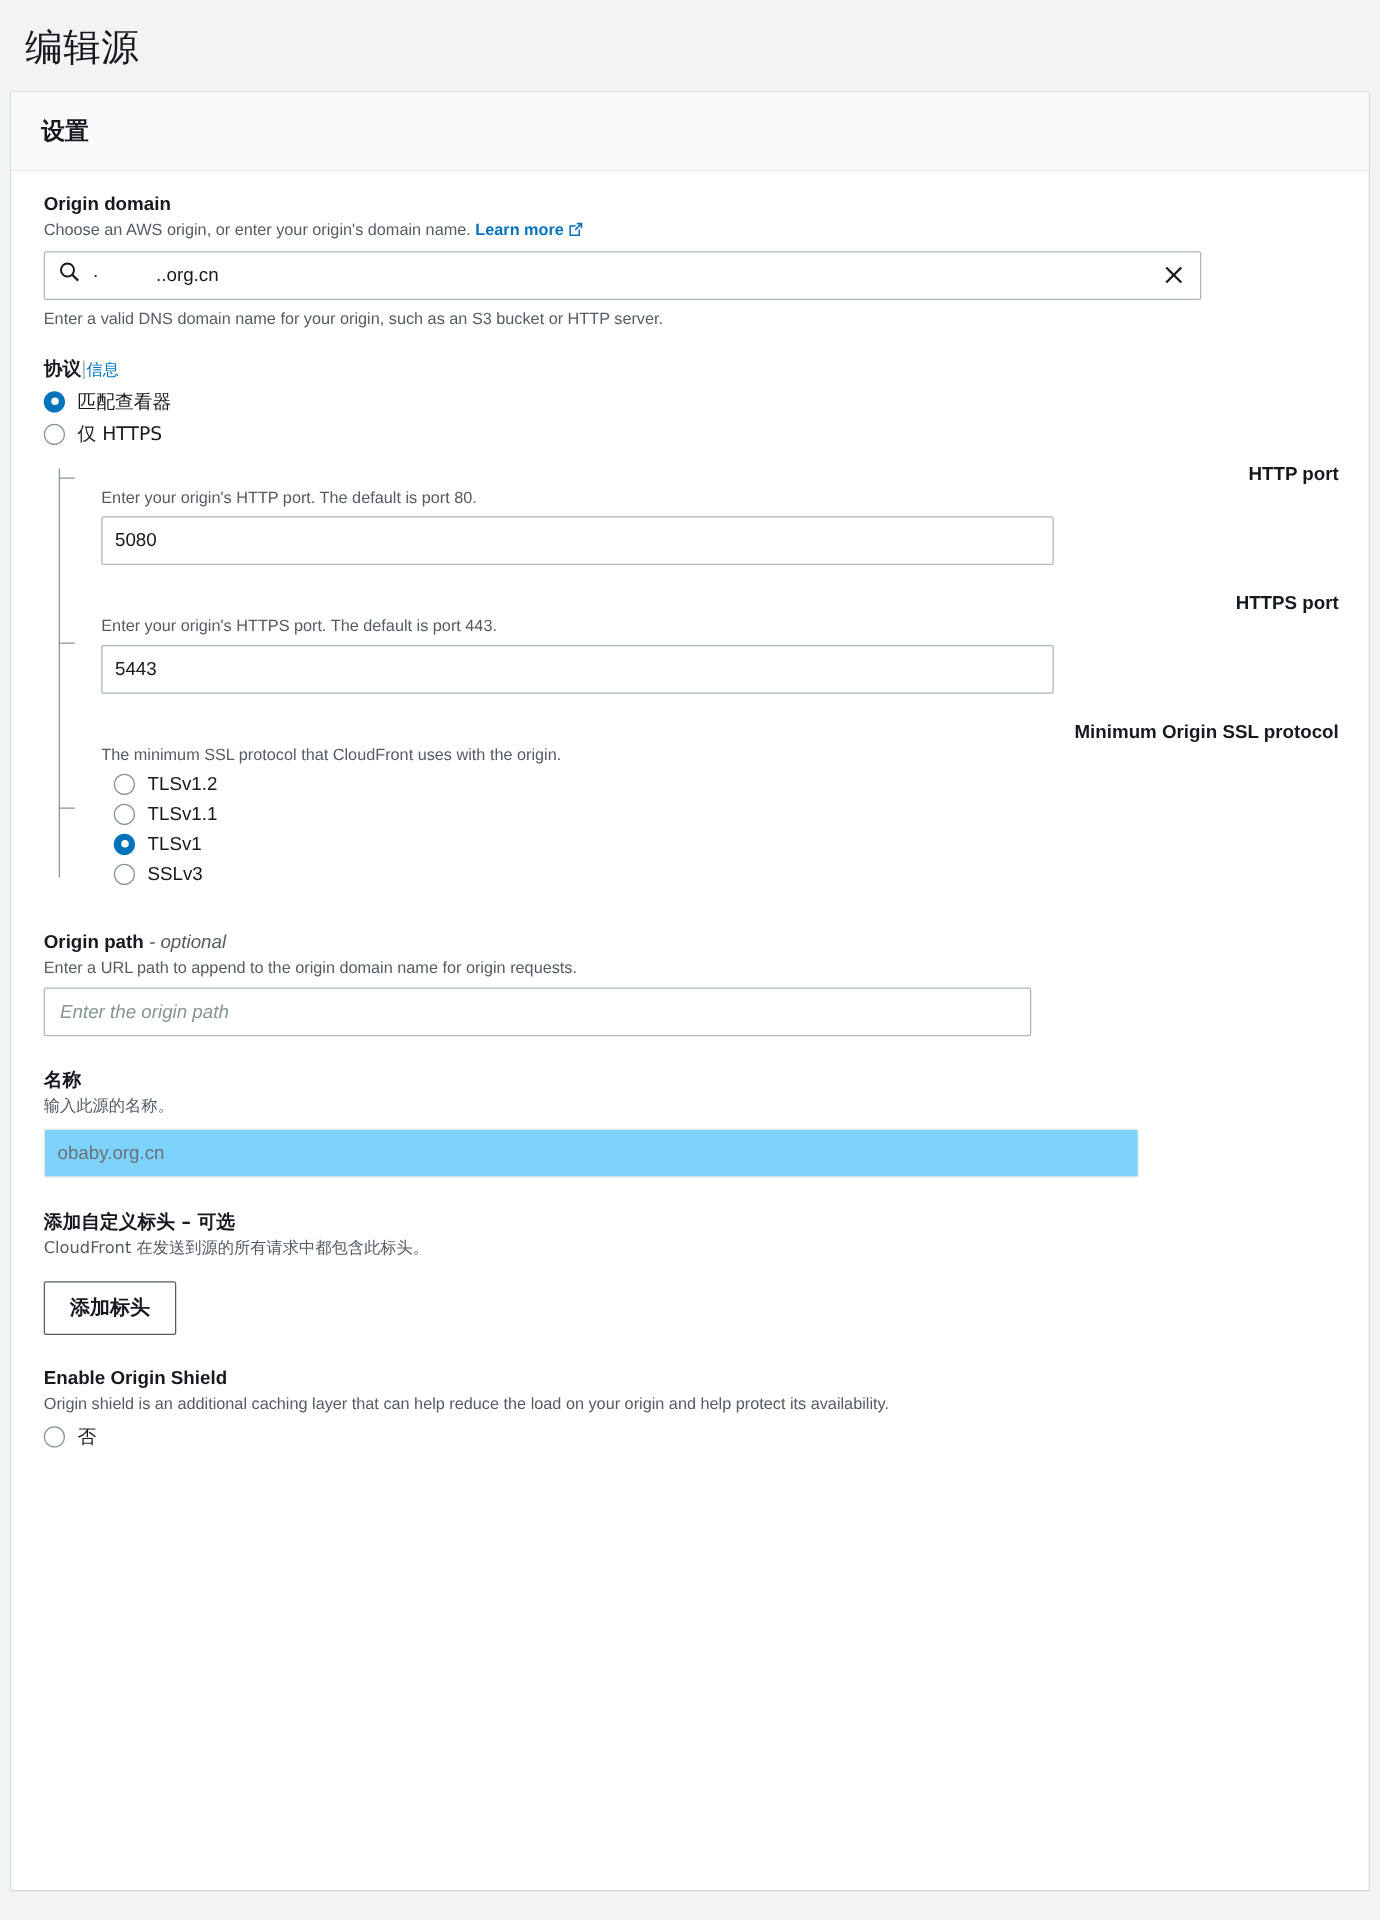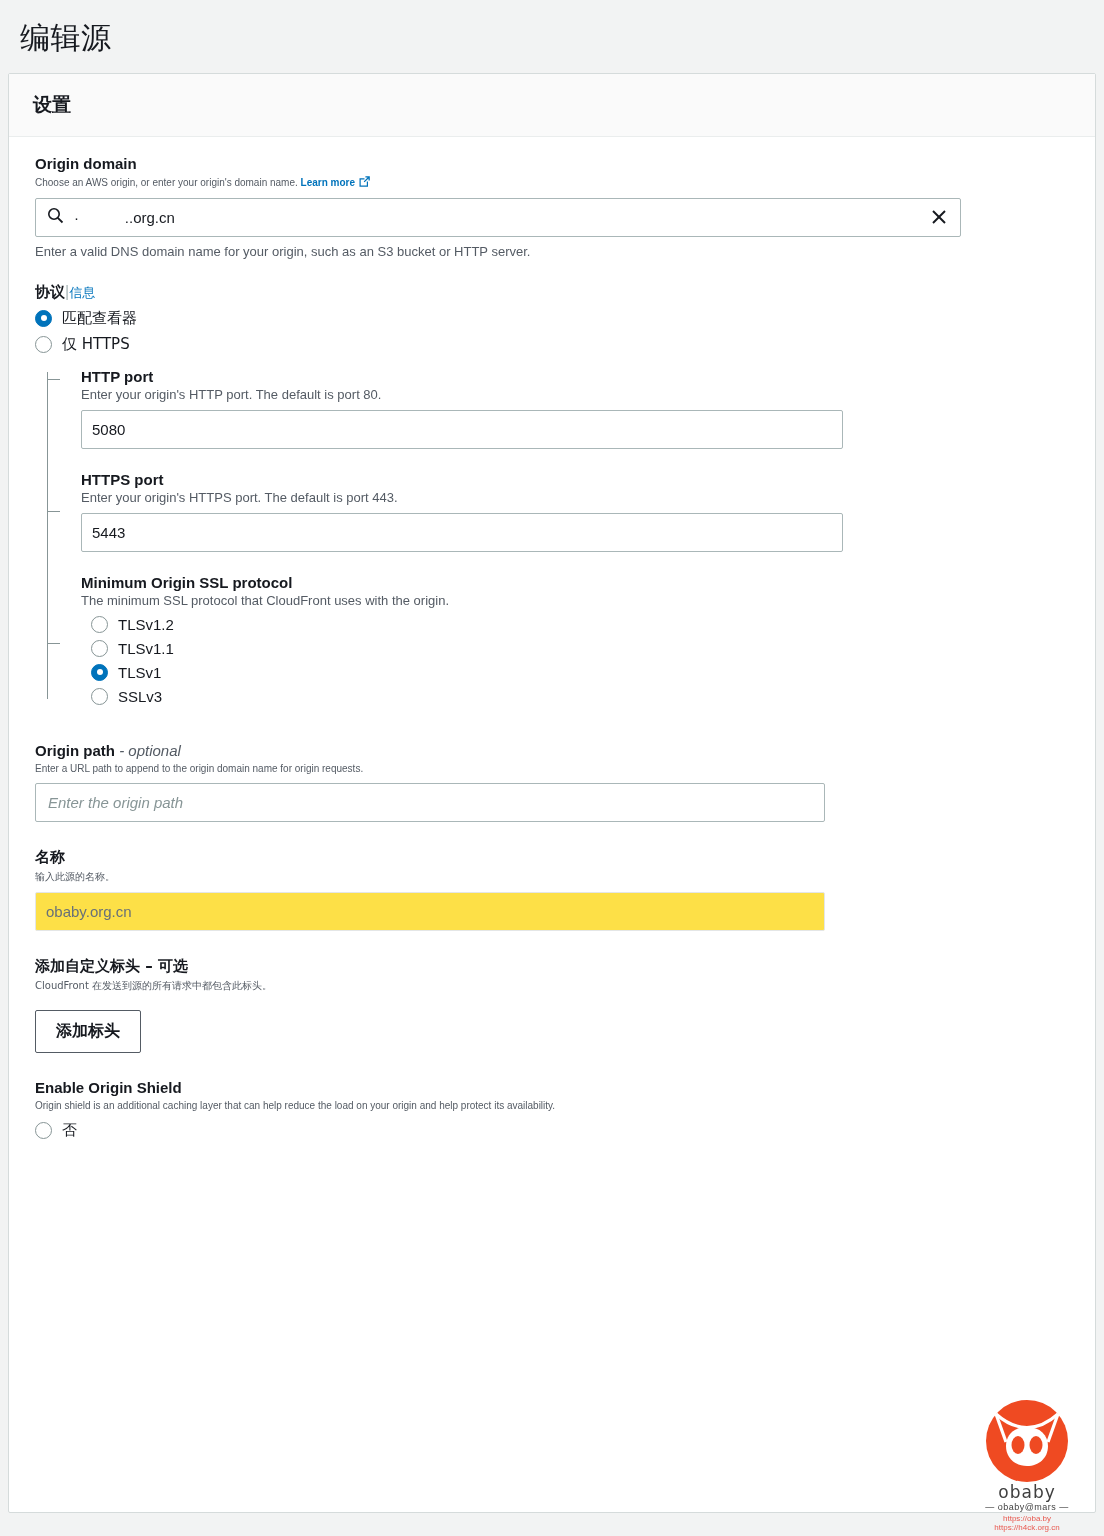--- a/index.html
+++ b/index.html
@@ -51,21 +51,21 @@
     font-weight: 700;
     color: #16191f;
     margin-bottom: 3px;
   }
   .field-label .optional {
     font-weight: 400;
     font-style: italic;
     color: #545b64;
   }
   .field-desc {
-    font-size: 10px;
+    font-size: 13px;
     color: #545b64;
     margin-bottom: 8px;
     line-height: 1.35;
   }
   .link {
     color: #0073bb;
     text-decoration: none;
     font-weight: 700;
   }
   .ext-icon {
@@ -191,44 +191,45 @@
     left: 0;
     width: 13px;
     height: 1px;
     background: #879596;
   }
 
   .sub-label {
     font-size: 15px;
     font-weight: 700;
     margin-bottom: 2px;
+    text-align: right;
   }
   .sub-desc {
     font-size: 13px;
     color: #545b64;
     margin-bottom: 8px;
   }
   .sub-input {
     width: 762px;
     height: 39px;
     border: 1px solid #aab7b8;
     border-radius: 2px;
     font-size: 15px;
     padding: 0 10px;
     font-family: "Liberation Sans", sans-serif;
     color: #16191f;
     outline: none;
     background: #fff;
   }
 
   .readonly-input {
-    width: 790px;
+    width: 876px;
     height: 39px;
     border: 1px solid #e4e6e6;
-    background: #fde047;
+    background: #7dd3fc;
     border-radius: 2px;
     font-size: 15px;
     padding: 0 10px;
     color: #687078;
     font-family: "Liberation Sans", sans-serif;
     outline: none;
     display: flex;
     align-items: center;
   }
 
@@ -416,31 +417,14 @@
       <div class="field-label">Enable Origin Shield</div>
       <div class="field-desc">Origin shield is an additional caching layer that can help reduce the load on your origin and help protect its availability.</div>
       <div class="radio-row">
         <span class="radio"></span>
         <span class="cjk">否</span>
       </div>
 
     </div>
   </div>
 
-  <div class="watermark">
-    <div class="wm-logo">
-      <svg width="86" height="86" viewBox="0 0 86 86">
-        <circle cx="43" cy="43" r="41" fill="#ef4a22"></circle>
-        <path d="M12 16 C32 34, 54 34, 74 16" fill="none" stroke="#ffffff" stroke-width="3.2"></path>
-        <path d="M43 29 C30 29, 22 37, 22 48 C22 60, 31 68, 43 68 C55 68, 64 60, 64 48 C64 37, 56 29, 43 29 Z" fill="#ffffff"></path>
-        <ellipse cx="34" cy="47" rx="6.5" ry="9" fill="#ef4a22"></ellipse>
-        <ellipse cx="52" cy="47" rx="6.5" ry="9" fill="#ef4a22"></ellipse>
-        <path d="M12 16 L22 44" stroke="#ffffff" stroke-width="3.2" fill="none"></path>
-        <path d="M74 16 L64 44" stroke="#ffffff" stroke-width="3.2" fill="none"></path>
-      </svg>
-    </div>
-    <div class="wm-name">obaby</div>
-    <div class="wm-sub">— obaby@mars —</div>
-    <div class="wm-url1">https://oba.by</div>
-    <div class="wm-url2">https://h4ck.org.cn</div>
-  </div>
 
 </div>
 
 </body></html>

